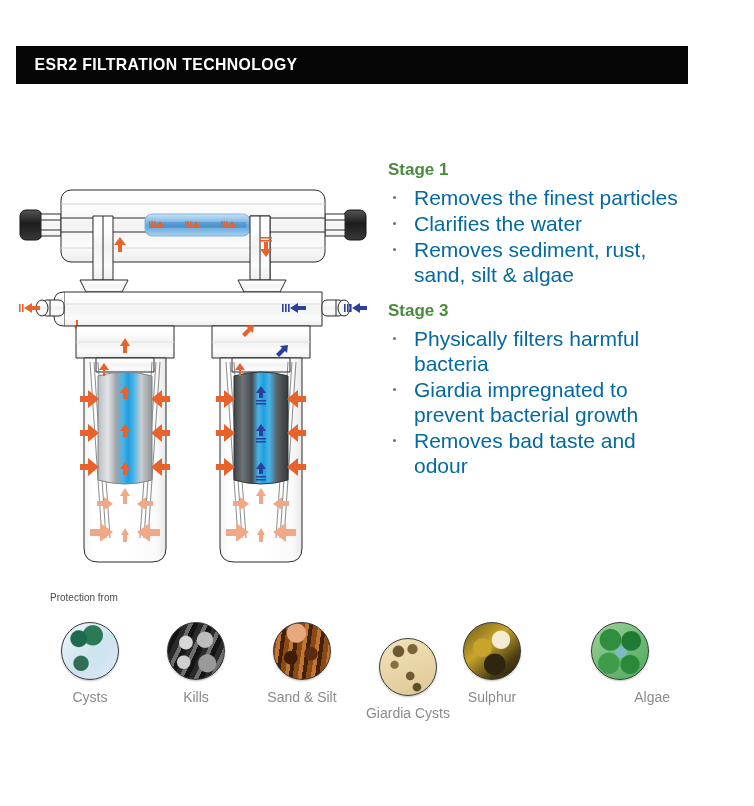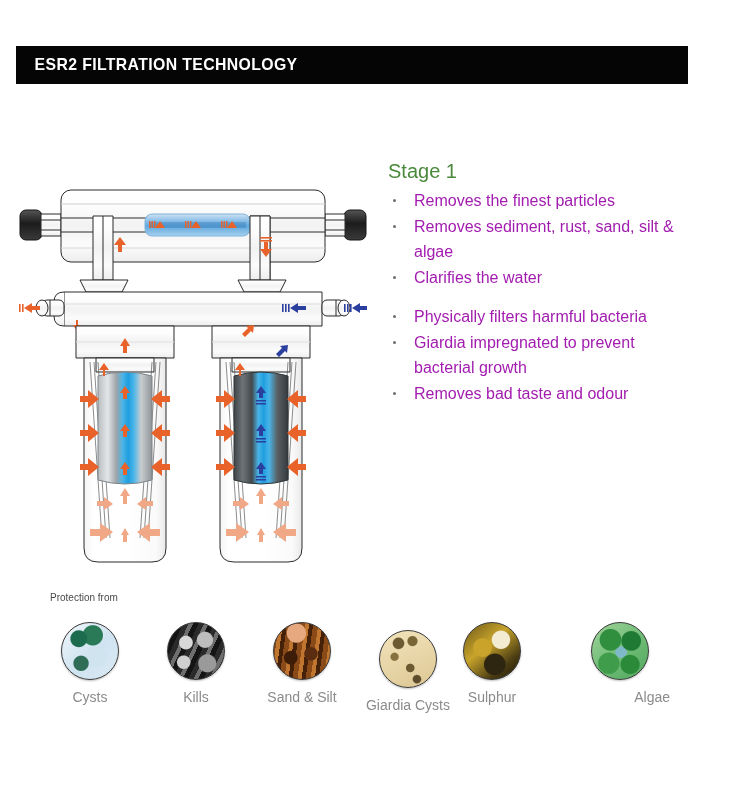--- a/index.html
+++ b/index.html
@@ -18,26 +18,26 @@
   .header-title{
     color:#ffffff;font-size:17px;font-weight:700;letter-spacing:.4px;
     padding-left:20px;white-space:nowrap;
     transform:scaleX(.93);transform-origin:left center;
   }
 
   
   .stages{position:absolute;left:388px;top:160px;width:300px;}
   .stage{margin-bottom:14px;}
   .stage-title{
-    color:#4b8a3c;font-size:20px;font-weight:400;margin-bottom:5px;
+    color:#4b8a3c;font-size:17px;font-weight:700;margin-bottom:5px;
   }
   ul.bullets{list-style:none;margin:0;padding:0;}
   ul.bullets li{
     position:relative;padding-left:26px;margin-bottom:1px;
-    color:#a21caf;font-size:16px;line-height:25px;
+    color:#0369a1;font-size:21px;line-height:25px;
   }
   ul.bullets li::before{
     content:"";position:absolute;left:5px;top:11px;
     width:3px;height:3px;border-radius:50%;background:#6d6d6d;
   }
 
   
   .protection-label{
     position:absolute;left:50px;top:592px;
     font-size:10px;color:#4a4a4a;
@@ -361,27 +361,28 @@
       </g>
     </svg>
   </div>
 
   <div class="stages">
 
     <div class="stage">
       <div class="stage-title">Stage 1</div>
       <ul class="bullets">
         <li>Removes the finest particles</li>
+        <li>Clarifies the water</li>
         <li>Removes sediment, rust, sand, silt &amp; algae</li>
-        <li>Clarifies the water</li>
       </ul>
     </div>
 
 
     <div class="stage">
+      <div class="stage-title">Stage 3</div>
       <ul class="bullets">
         <li>Physically filters harmful bacteria</li>
         <li>Giardia impregnated to prevent bacterial growth</li>
         <li>Removes bad taste and odour</li>
       </ul>
     </div>
   </div>
 
   <div class="protection-label">Protection from</div>
 
@@ -391,21 +392,21 @@
       <div class="prot-caption">Cysts</div>
     </div>
     <div class="prot-item" style="left:106px;top:0;">
       <div class="prot-circle tex-rust"></div>
       <div class="prot-caption">Kills</div>
     </div>
     <div class="prot-item" style="left:212px;top:0;">
       <div class="prot-circle tex-sand"></div>
       <div class="prot-caption">Sand &amp; Silt</div>
     </div>
-    <div class="prot-item" style="left:318px;top:8px;">
+    <div class="prot-item" style="left:318px;top:16px;">
       <div class="prot-circle tex-giardia"></div>
       <div class="prot-caption">Giardia Cysts</div>
     </div>
     <div class="prot-item" style="left:402px;top:0;">
       <div class="prot-circle tex-sulphur"></div>
       <div class="prot-caption">Sulphur</div>
     </div>
     <div class="prot-item" style="left:530px;top:0;text-align:right;">
       <div class="prot-circle tex-algae"></div>
       <div class="prot-caption">Algae</div>

